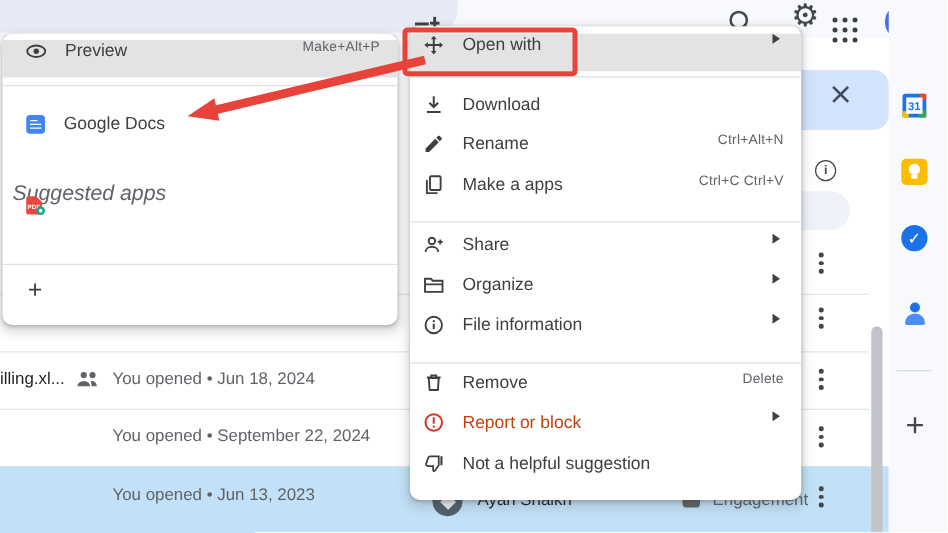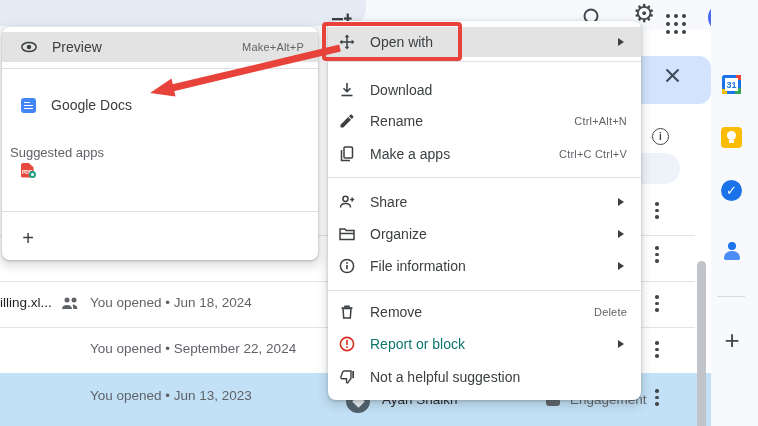--- a/index.html
+++ b/index.html
@@ -57,31 +57,31 @@
   .apps-grid i{width:4px;height:4px;border-radius:50%;background:#3c4043;display:block;}
   .gear{left:633px;top:1px;font-size:25px;color:#444746;cursor:pointer;line-height:1;}
   .avatar{left:708px;top:3px;width:29px;height:29px;border-radius:50%;border:4px solid #4a6af0;box-sizing:border-box;
           background:linear-gradient(125deg,#f8ece6 32%,#b9c9ee 32%,#b9c9ee 52%,#eef3fb 52%);cursor:pointer;}
 
   
   .panel{background:#fff;border-radius:8px;
          box-shadow:0 1px 3px rgba(60,64,67,.30),0 4px 8px 3px rgba(60,64,67,.15);}
   .submenu{left:2px;top:27px;width:316px;height:233px;z-index:10;}
   .mainmenu{left:328px;top:21px;width:313px;height:379px;z-index:11;}
-  .mrow{position:absolute;left:0;right:0;height:30px;display:flex;align-items:center;
+  .mrow{position:absolute;left:0;right:0;height:30px;display:flex;align-items:flex-start;
         padding:0 14px 0 9px;box-sizing:border-box;cursor:pointer;font-size:14px;color:#3c4043;}
   .mrow .micon{width:20px;height:18px;margin-right:13px;flex:0 0 auto;display:flex;align-items:center;justify-content:center;}
   .mrow .msc{position:absolute;right:14px;font-size:11px;color:#5f6368;letter-spacing:.2px;}
   .mrow .caret{position:absolute;right:17px;width:0;height:0;border-left:6px solid #3c4043;
                border-top:4.5px solid transparent;border-bottom:4.5px solid transparent;}
   .mrow.hl{background:#e3e3e3;}
-  .mrow.danger{color:#0f766e;}
+  .mrow.danger{color:#c2410c;}
   .mrow.danger .caret{border-left-color:#3c4043;}
   .mdivider{position:absolute;left:0;right:0;height:1px;background:#e0e0e0;}
-  .section-label{position:absolute;left:8px;font-size:13px;color:#5f6368;}
+  .section-label{position:absolute;left:8px;font-size:17px;color:#5f6368;font-style:italic;}
 
   
   .docs-ic{width:15px;height:15px;background:#4285f4;border-radius:3px;position:relative;}
   .docs-ic i{position:absolute;left:3px;height:1.8px;background:#fff;display:block;}
   .pdf-ic{width:15px;height:15px;position:relative;}
   .pdf-ic .page{position:absolute;left:0;top:0;width:13px;height:15px;background:#e8493f;border-radius:2px;
                 clip-path:polygon(0 0,60% 0,100% 32%,100% 100%,0 100%);}
   .pdf-ic .txt{position:absolute;left:1.5px;top:6px;font-size:5px;font-weight:bold;color:#fff;letter-spacing:0;}
   .pdf-ic .dot{position:absolute;right:0;bottom:0;width:7px;height:7px;border-radius:50%;
                background:#fff;border:2px solid #1aa385;box-sizing:border-box;}

